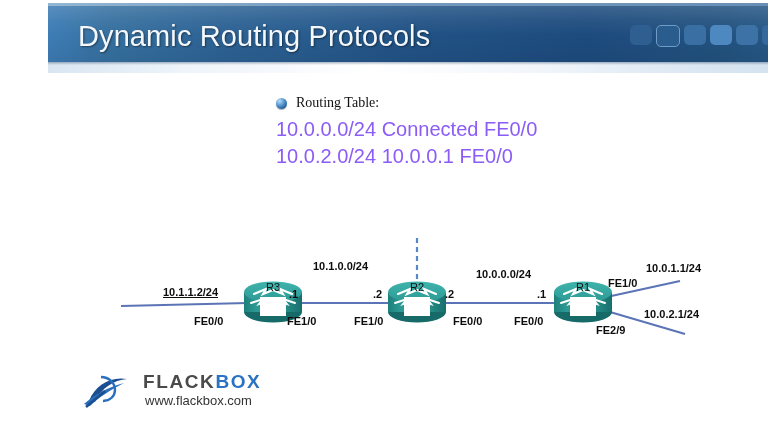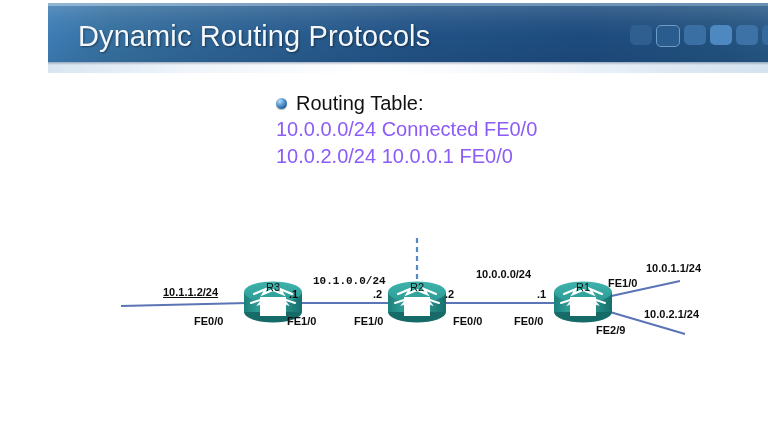--- a/index.html
+++ b/index.html
@@ -117,23 +117,23 @@
   }
   .bullet-sphere {
     width: 11px; height: 11px;
     border-radius: 50%;
     background: radial-gradient(circle at 33% 28%, #b8d8f4 0%, #5f9fd6 35%, #1f5c99 75%, #123f६e 100%);
     background: radial-gradient(circle at 33% 28%, #bcdcf6 0%, #62a2d8 35%, #1e5a96 78%, #14406d 100%);
     box-shadow: 0 1px 1px rgba(0,0,0,0.3);
     flex: 0 0 auto;
   }
   #routing-heading-text {
-    font-size: 20px;
+    font-size: 14px;
     color: #111111;
-    font-family: Liberation Sans, sans-serif;
+    font-family: Liberation Serif, serif;
     white-space: nowrap;
     text-align: center;
   }
   .routing-line {
     font-size: 20px;
     color: #8b5cf6;
     white-space: nowrap;
     height: 27px;
     line-height: 27px;
     font-family: "Liberation Sans", sans-serif;
@@ -279,27 +279,37 @@
   </svg>
 
   <div class="router-name" style="left:196px; top:281px;">R3</div>
   <div class="router-name" style="left:340px; top:281px;">R2</div>
   <div class="router-name" style="left:506px; top:281px;">R1</div>
 
   <div class="diagram-label" style="left:115px; top:286px;text-decoration:underline;">10.1.1.2/24</div>
   <div class="diagram-label" style="left:146px; top:315px;">FE0/0</div>
   <div class="diagram-label" style="left:241px; top:288px;">.1</div>
   <div class="diagram-label" style="left:239px; top:315px;">FE1/0</div>
-  <div class="diagram-label" style="left:265px; top:275px;font-family:Liberation Mono, monospace;">10.1.0.0/24</div>
+  <div class="diagram-label" style="left:265px; top:260px;">10.1.0.0/24</div>
   <div class="diagram-label" style="left:325px; top:288px;">.2</div>
   <div class="diagram-label" style="left:306px; top:315px;">FE1/0</div>
   <div class="diagram-label" style="left:397px; top:288px;">.2</div>
   <div class="diagram-label" style="left:405px; top:315px;">FE0/0</div>
   <div class="diagram-label" style="left:428px; top:268px;">10.0.0.0/24</div>
   <div class="diagram-label" style="left:489px; top:288px;">.1</div>
   <div class="diagram-label" style="left:466px; top:315px;">FE0/0</div>
   <div class="diagram-label" style="left:560px; top:277px;">FE1/0</div>
   <div class="diagram-label" style="left:598px; top:262px;">10.0.1.1/24</div>
   <div class="diagram-label" style="left:548px; top:324px;">FE2/9</div>
   <div class="diagram-label" style="left:596px; top:308px;">10.0.2.1/24</div>
 
+  <div id="logo">
+    <svg width="62" height="40" viewBox="0 0 62 40">
+      <path d="M8,30 C14,14 30,5 46,8 C33,9 20,17 14,31 Z" fill="#1b4f8f"></path>
+      <path d="M3,33 C13,24 27,16 43,12 C29,19 17,27 9,35 Z" fill="#2a6fc0"></path>
+      <path d="M20,6 C28,6 34,12 34,19 C34,25 29,30 22,30" stroke="#2a6fc0" stroke-width="2.4" fill="none"></path>
+      <path d="M5,36 L24,20" stroke="#1b4f8f" stroke-width="2.6" fill="none"></path>
+    </svg>
+    <div id="logo-word"><span id="logo-flack">FLACK</span><span id="logo-box">BOX</span></div>
+    <div id="logo-url">www.flackbox.com</div>
+  </div>
 
 </div>
 
 </body></html>

